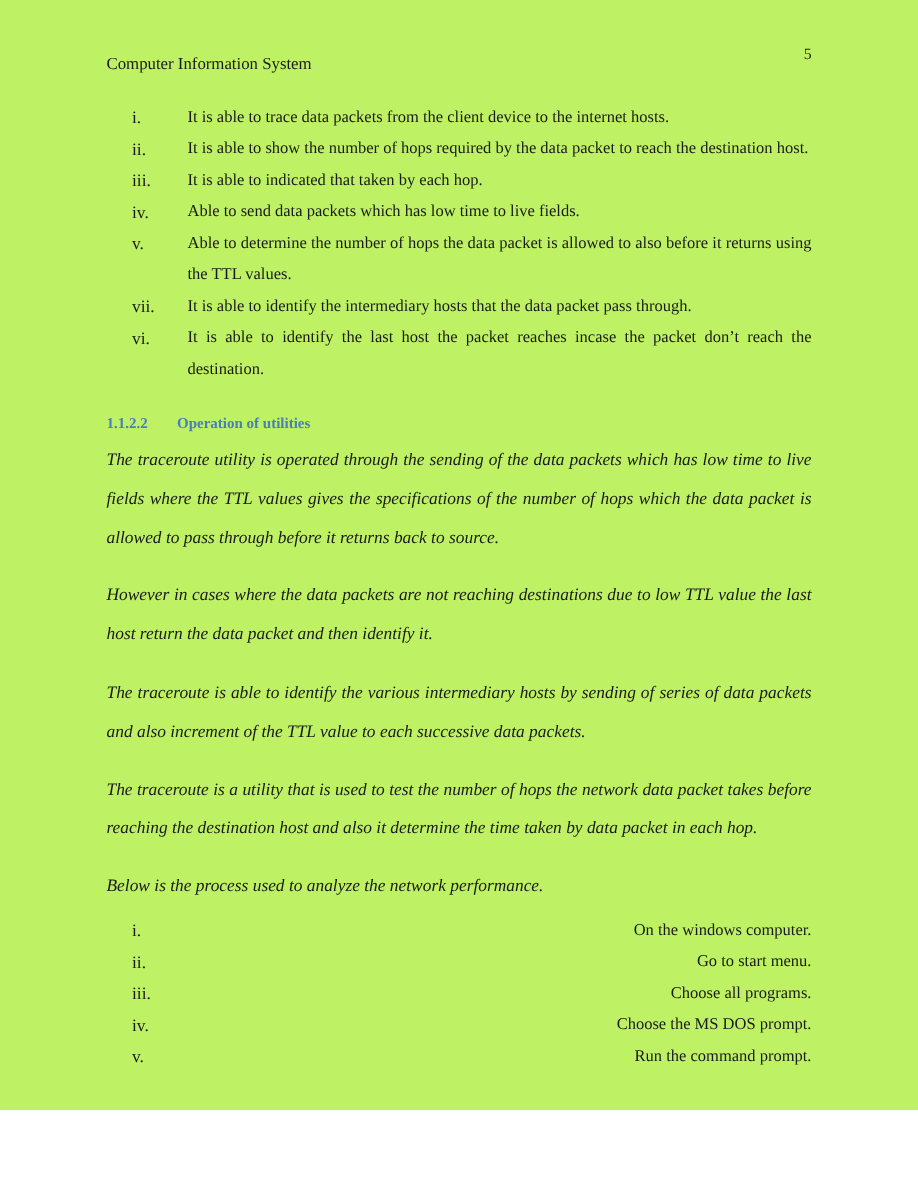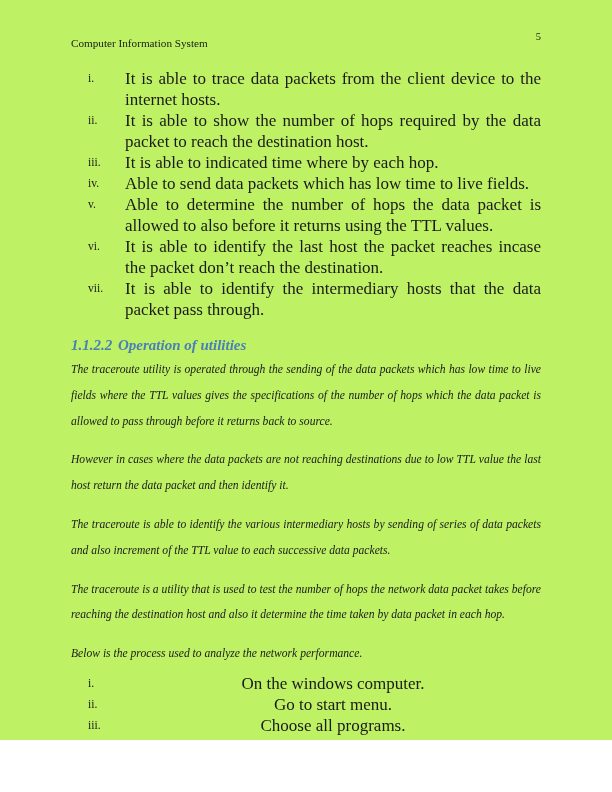--- a/index.html
+++ b/index.html
@@ -70,44 +70,43 @@
   .roman-list .marker {
     flex: 0 0 auto;
     width: 41px;
     text-align: left;
     font-size: 11.6px;
     line-height: 21px;
     color: #1a1a1a;
   }
   .roman-list .li-text {
     flex: 1 1 auto;
-    font-size: 17px;
+    font-size: 11px;
     line-height: 21px;
     text-align: justify;
     text-justify: inter-word;
     color: #1a1a1a;
     hyphens: none;
   }
   
   #features-list .li-row { padding-left: 17px; }
   #features-list .marker { width: 37px; }
 
   
   #steps-list .li-row { padding-left: 17px; }
   #steps-list .marker { width: 37px; }
-  #steps-list .li-text { text-align: center; line-height: 21px; }
+  #steps-list .li-text { text-align: right; line-height: 21px; }
 
   .gap-after-list { height: 9px; }
 
   
   .subheading {
-    font-size: 15px;
+    font-size: 10px;
     line-height: 17px;
     font-weight: bold;
-    font-style: italic;
     color: #4a7ebb;
     margin: 8px 0 3px 0;
     white-space: nowrap;
   }
   .subheading .num {
     display: inline-block;
     min-width: 47px;
   }
 
   
@@ -139,37 +138,37 @@
       <li class="li-row">
         <span class="marker">i.</span>
         <span class="li-text">It is able to trace data packets from the client device to the internet hosts.</span>
       </li>
       <li class="li-row">
         <span class="marker">ii.</span>
         <span class="li-text">It is able to show the number of hops required by the data packet to reach the destination host.</span>
       </li>
       <li class="li-row">
         <span class="marker">iii.</span>
-        <span class="li-text">It is able to indicated time where by each hop.</span>
+        <span class="li-text">It is able to indicated that taken by each hop.</span>
       </li>
       <li class="li-row">
         <span class="marker">iv.</span>
         <span class="li-text">Able to send data packets which has low time to live fields.</span>
       </li>
       <li class="li-row">
         <span class="marker">v.</span>
         <span class="li-text">Able to determine the number of hops the data packet is allowed to also before it returns using the TTL values.</span>
       </li>
       <li class="li-row">
+        <span class="marker">vii.</span>
+        <span class="li-text">It is able to identify the intermediary hosts that the data packet pass through.</span>
+      </li>
+      <li class="li-row">
         <span class="marker">vi.</span>
         <span class="li-text">It is able to identify the last host the packet reaches incase the packet don’t reach the destination.</span>
-      </li>
-      <li class="li-row">
-        <span class="marker">vii.</span>
-        <span class="li-text">It is able to identify the intermediary hosts that the data packet pass through.</span>
       </li>
     </ol>
 
     <div class="gap-after-list"></div>
 
     <div class="subheading">
       <span class="num">1.1.2.2</span><span>Operation of utilities</span>
     </div>
 
     <p class="body-par">The traceroute utility is operated through the sending of the data packets which has low time to live fields where the TTL values gives the specifications of the number of hops which the data packet is allowed to pass through before it returns back to source.</p>
@@ -192,17 +191,18 @@
       <li class="li-row">
         <span class="marker">iii.</span>
         <span class="li-text">Choose all programs.</span>
       </li>
       <li class="li-row">
         <span class="marker">iv.</span>
         <span class="li-text">Choose the MS DOS prompt.</span>
       </li>
       <li class="li-row">
         <span class="marker">v.</span>
+        <span class="li-text">Run the command prompt.</span>
       </li>
     </ol>
 
   </div>
 </div>
 
 </body></html>

